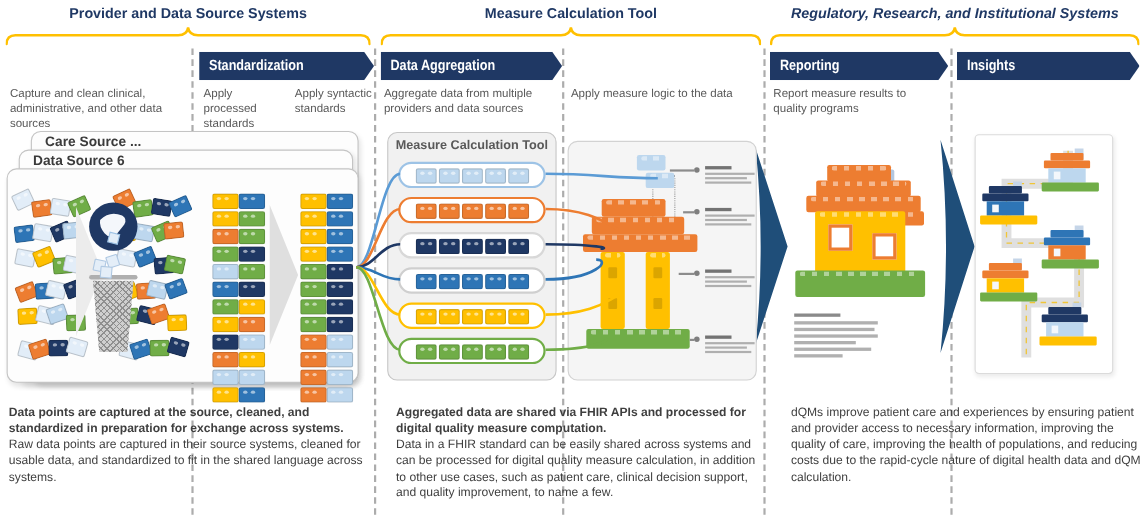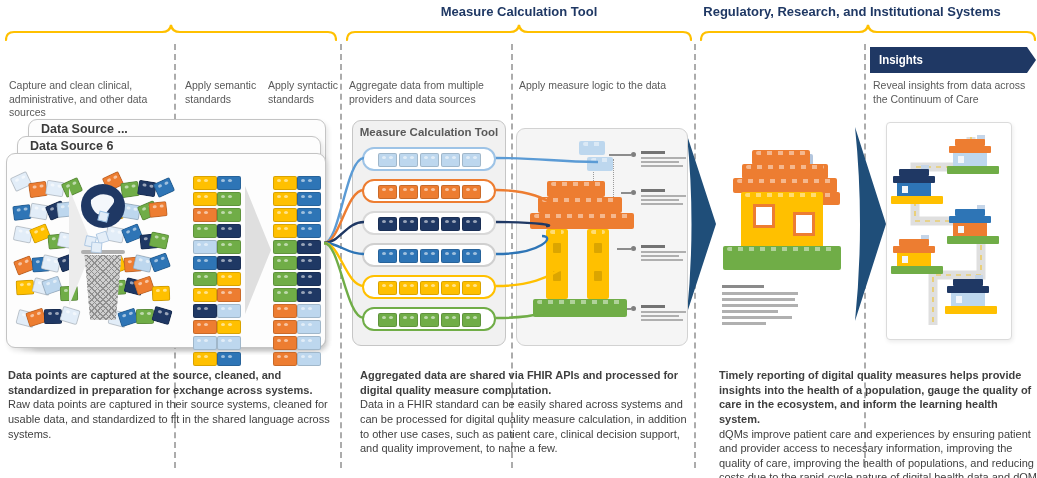--- a/index.html
+++ b/index.html
@@ -48,49 +48,53 @@
   .note .lead{font-weight:bold;}
   .icon-circle{position:absolute;z-index:6;}
   .bin{position:absolute;z-index:5;}
   .cube{position:absolute;width:9px;height:9px;background:#E4EEF8;border:1px solid #AFC8E2;border-radius:1px;z-index:6;}
 </style>
 </head>
 <body>
 
 <div class="canvas">
 
+  <div class="g-title" style="left:5px;width:332px;">Provider and Data Source Systems</div>
   <div class="g-title" style="left:346px;width:346px;">Measure Calculation Tool</div>
-  <div class="g-title" style="left:684px;width:336px;">Regulatory, Research, and Institutional Systems</div>
+  <div class="g-title" style="left:700px;width:336px;font-style:italic;">Regulatory, Research, and Institutional Systems</div>
   <svg class="brace" style="left:5px;" width="332" height="18">
       <path d="M1,16 Q1,8 9,8 L157,8 Q165,8 166,1 Q167,8 175,8 L323,8 Q331,8 331,16" fill="none" stroke="#FFC000" stroke-width="2.2" stroke-linecap="round"></path>
     </svg>
   <svg class="brace" style="left:346px;" width="346" height="18">
       <path d="M1,16 Q1,8 9,8 L164,8 Q172,8 173,1 Q174,8 182,8 L337,8 Q345,8 345,16" fill="none" stroke="#FFC000" stroke-width="2.2" stroke-linecap="round"></path>
     </svg>
   <svg class="brace" style="left:700px;" width="336" height="18">
       <path d="M1,16 Q1,8 9,8 L159,8 Q167,8 168,1 Q169,8 177,8 L327,8 Q335,8 335,16" fill="none" stroke="#FFC000" stroke-width="2.2" stroke-linecap="round"></path>
     </svg>
 
+  <div class="bar" style="left:181px;width:159px;"><span>Standardization</span></div>
+  <div class="bar" style="left:346px;width:165px;"><span>Data Aggregation</span></div>
+  <div class="bar" style="left:700px;width:162px;"><span>Reporting</span></div>
   <div class="bar" style="left:870px;width:166px;"><span>Insights</span></div>
 
   <div class="desc" style="left:9px;width:166px;">Capture and clean clinical, administrative, and other data sources</div>
-  <div class="desc" style="left:185px;width:76px;">Apply semantic standards</div>
+  <div class="desc" style="left:185px;width:76px;">Apply processed standards</div>
   <div class="desc" style="left:268px;width:72px;">Apply syntactic standards</div>
   <div class="desc" style="left:519px;width:168px;">Apply measure logic to the data</div>
   <div class="desc" style="left:349px;width:155px;">Aggregate data from multiple providers and data sources</div>
-  <div class="desc" style="left:873px;width:162px;">Reveal insights from data across the Continuum of Care</div>
+  <div class="desc" style="left:703px;width:150px;">Report measure results to quality programs</div>
 
   <div class="vsep" style="left:174px;"></div>
   <div class="vsep" style="left:340px;"></div>
   <div class="vsep" style="left:511px;"></div>
   <div class="vsep" style="left:694px;"></div>
   <div class="vsep" style="left:864px;"></div>
 
   <div class="page" style="left:28px;top:119px;width:298px;height:229px;z-index:1;">
-    <div class="page-label">Data Source ...</div>
+    <div class="page-label">Care Source ...</div>
   </div>
   <div class="page" style="left:17px;top:136px;width:304px;height:212px;z-index:2;">
     <div class="page-label">Data Source 6</div>
   </div>
   <div class="page" id="page1" style="left:6px;top:153px;width:320px;height:195px;z-index:3;">
   <div class="pile" style="position: absolute; left: 8px; top: 24px;">
         <div class="pbrick" style="position: absolute; left: -3px; top: -4px; background: rgb(226, 237, 248); transform: rotate(-25deg);"></div>
         <div class="pbrick" style="position: absolute; left: 14px; top: 4px; background: rgb(237, 125, 49); transform: rotate(-8deg);"></div>
         <div class="pbrick" style="position: absolute; left: 31px; top: 3px; background: rgb(226, 237, 248); transform: rotate(9deg);"></div>
         <div class="pbrick" style="position: absolute; left: 48px; top: 2px; background: rgb(112, 173, 71); transform: rotate(-24deg);"></div>
@@ -378,16 +382,15 @@
 
   <div class="note" style="left:8px;width:330px;">
     <div class="lead">Data points are captured at the source, cleaned, and standardized in preparation for exchange across systems.</div>
     <div class="body">Raw data points are captured in their source systems, cleaned for usable data, and standardized to fit in the shared language across systems.</div>
   </div>
   <div class="note" style="left:360px;width:334px;">
     <div class="lead">Aggregated data are shared via FHIR APIs and processed for digital quality measure computation.</div>
     <div class="body">Data in a FHIR standard can be easily shared across systems and can be processed for digital quality measure calculation, in addition to other use cases, such as patient care, clinical decision support, and quality improvement, to name a few.</div>
   </div>
   <div class="note" style="left:719px;width:318px;">
-    <div class="lead">Timely reporting of digital quality measures helps provide insights into the health of a population, gauge the quality of care in the ecosystem, and inform the learning health system.</div>
     <div class="body">dQMs improve patient care and experiences by ensuring patient and provider access to necessary information, improving the quality of care, improving the health of populations, and reducing costs due to the rapid-cycle nature of digital health data and dQM calculation.</div>
   </div>
 </div>
 
 </body></html>

